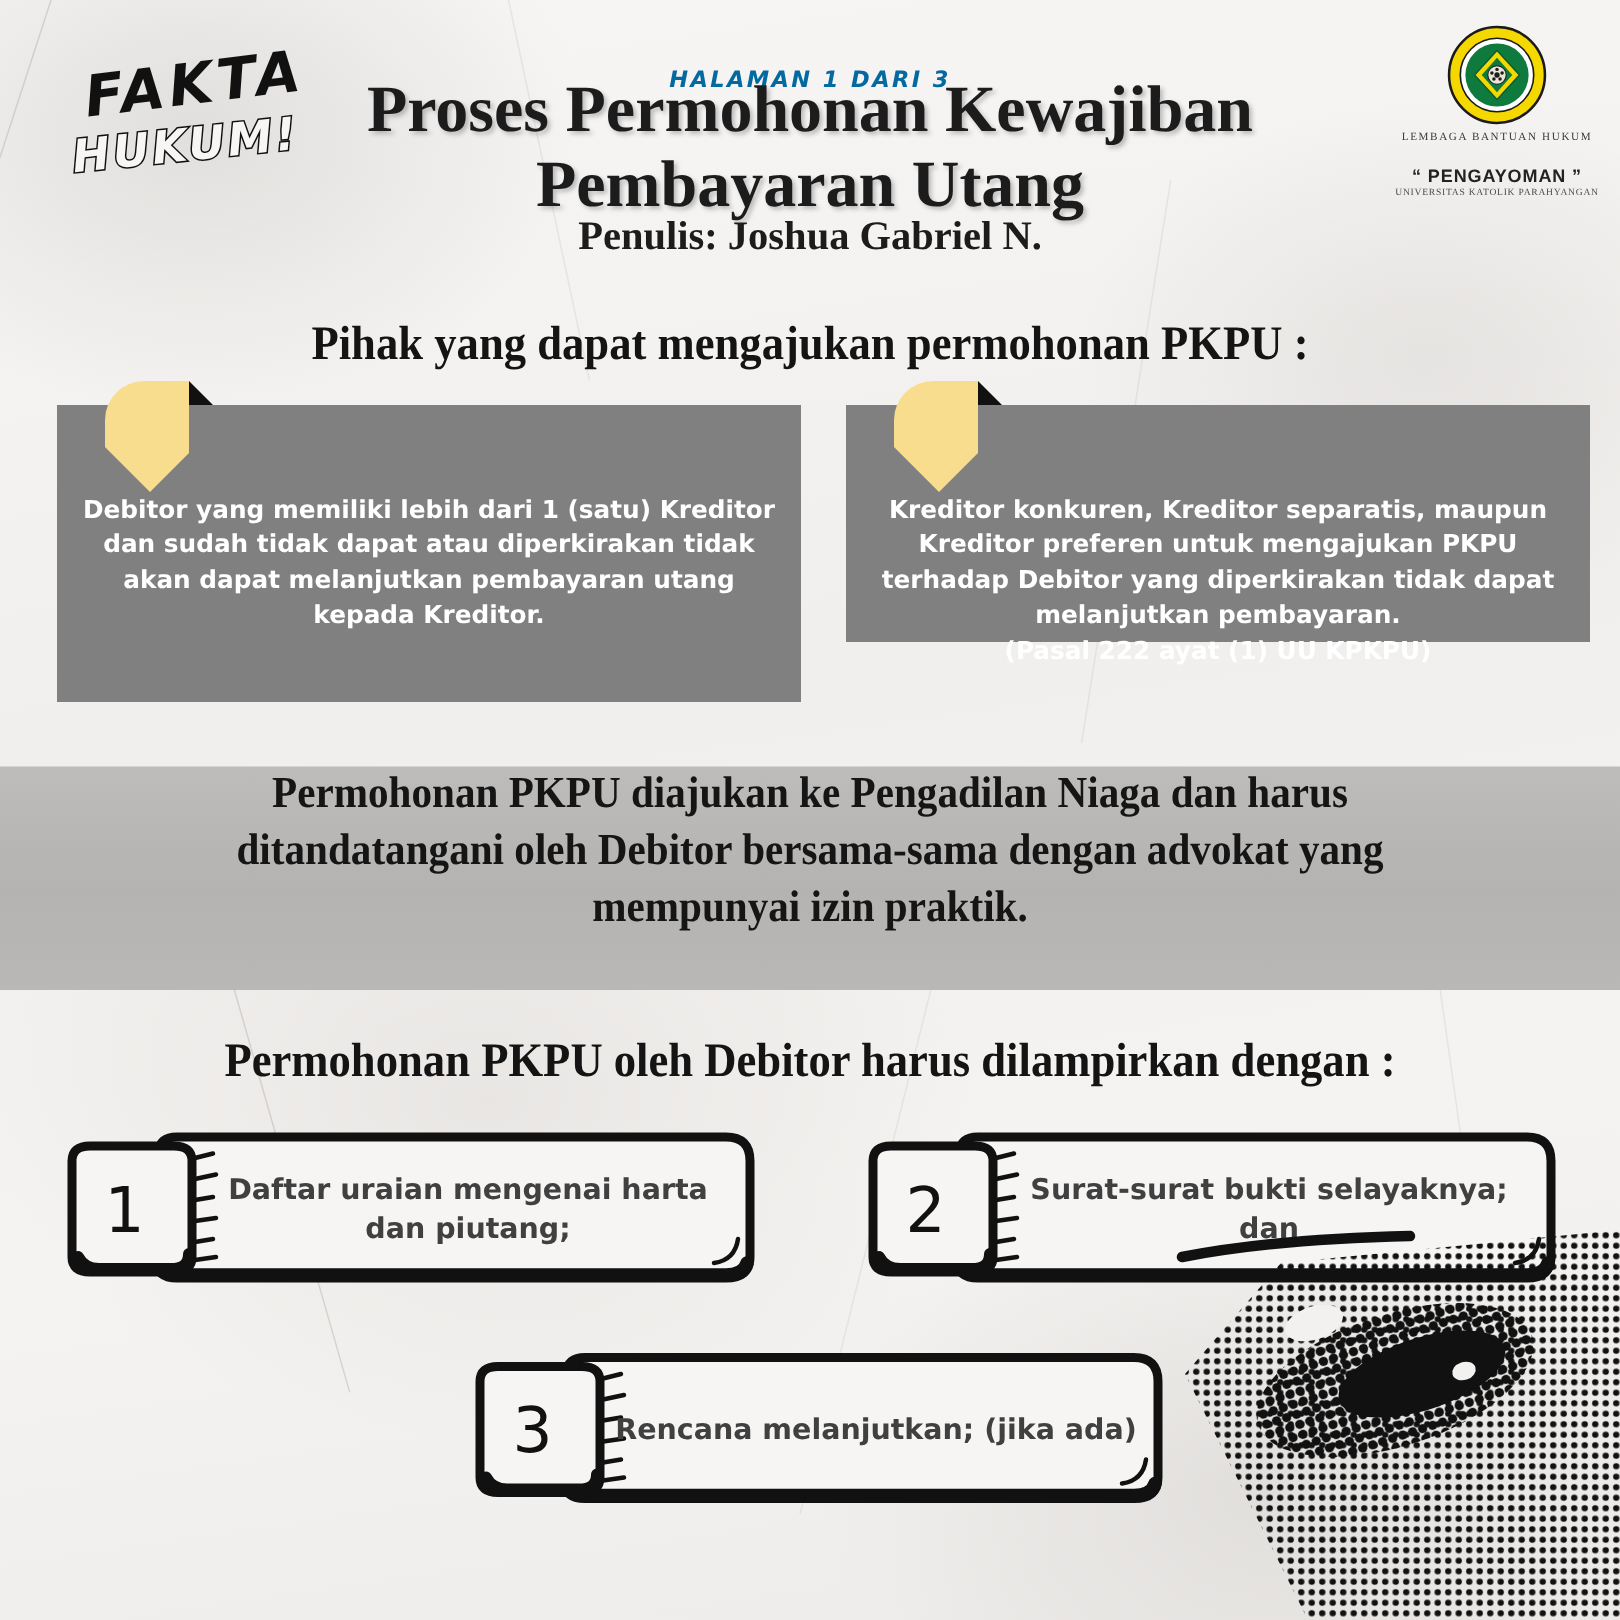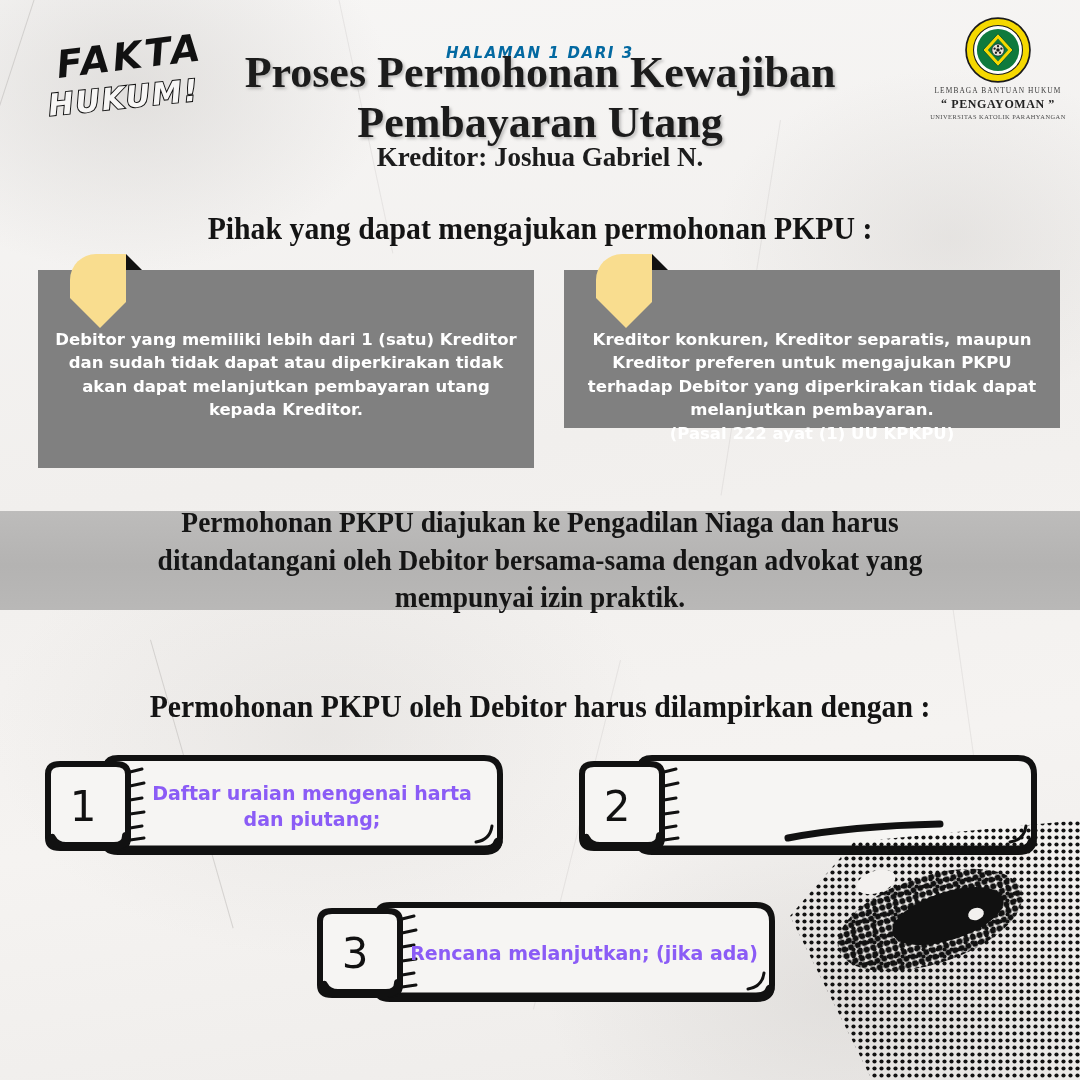--- a/index.html
+++ b/index.html
@@ -129,26 +129,26 @@
   }
   .uni-logo .l1 {
     font-family: "Liberation Serif", serif;
     font-size: 7.4px;
     letter-spacing: 1.1px;
     color: #3a3a3a;
     margin-top: 2px;
     text-align: center;
   }
   .uni-logo .l2 {
-    font-family: Liberation Serif, serif;
+    font-family: Liberation Sans, sans-serif;
     font-size: 12px;
     font-weight: 700;
     letter-spacing: 0.6px;
     color: #222;
-    margin-top: 2px;
+    margin-top: 15px;
   }
   .uni-logo .l3 {
     font-family: "Liberation Serif", serif;
     font-size: 6.4px;
     letter-spacing: 0.5px;
     color: #4a4a4a;
     margin-top: 1px;
   }
 
   
@@ -188,24 +188,23 @@
     width: 80px;
     height: 80px;
   }
 
   
   .banner {
     position: absolute;
     left: 0;
     top: 511px;
     width: 1080px;
-    height: 99px;
+    height: 149px;
     background: linear-gradient(180deg, #bdbcbb 0%, #b4b3b2 55%, #b9b8b7 100%);
     display: flex;
-    align-items: center;
     justify-content: center;
   }
   .banner-text {
     font-family: "Liberation Serif", serif;
     font-weight: 700;
     font-size: 29.5px;
     line-height: 1.28;
     color: #151515;
     text-align: center;
     transform: scaleX(0.93);
@@ -248,21 +247,21 @@
     top: 14px;
     height: 84px;
     display: flex;
     flex-direction: column;
     align-items: center;
     justify-content: center;
     font-family: "DejaVu Sans", sans-serif;
     font-weight: 700;
     font-size: 19px;
     line-height: 1.38;
-    color: #8b5cf6;
+    color: #404040;
     text-align: center;
   }
 
   
   .halftone {
     position: absolute;
     right: 0;
     bottom: 0;
     width: 300px;
     height: 260px;
@@ -283,21 +282,21 @@
   <div class="vein soft" style="left:940px; top:520px; height:280px; transform:rotate(-8deg);"></div>
 
   <div class="brand">
     <div class="fakta">FAKTA</div>
     <div class="hukum">HUKUM!</div>
   </div>
 
   <div class="page-indicator">HALAMAN 1 DARI 3</div>
 
   <div class="main-title">Proses Permohonan Kewajiban Pembayaran Utang</div>
-  <div class="author">Kreditor: Joshua Gabriel N.</div>
+  <div class="author">Penulis: Joshua Gabriel N.</div>
 
   <div class="uni-logo">
     <div class="crest">
       <svg viewBox="0 0 100 100" width="68" height="68" aria-hidden="true">
         <circle cx="50" cy="50" r="47" fill="#f5d800" stroke="#1b1b1b" stroke-width="2.5"></circle>
         <circle cx="50" cy="50" r="36" fill="#ffffff" stroke="#1b1b1b" stroke-width="1.6"></circle>
         <circle cx="50" cy="50" r="31" fill="#0f7a3d"></circle>
         <path d="M50 26 L72 50 L50 74 L28 50 Z" fill="#f5d800" stroke="#0b5c2d" stroke-width="1.4"></path>
         <path d="M50 33 L65 50 L50 67 L35 50 Z" fill="#0f7a3d"></path>
         <circle cx="50" cy="50" r="9" fill="#e8e4d8" stroke="#1b1b1b" stroke-width="1"></circle>
@@ -359,20 +358,21 @@
   <div class="num-item" id="num-2">
     <svg class="sketch-svg" viewBox="0 0 470 112" preserveAspectRatio="none" aria-hidden="true">
       <path d="M68 18 Q68 8 80 8 L446 8 Q462 8 462 24 L462 88 Q462 102 446 102 L80 102 Q66 102 66 90 Z" fill="#f6f5f3" stroke="#111" stroke-width="6" stroke-linejoin="round"></path>
       <path d="M72 96 Q76 100 86 100 L446 100 Q458 100 460 92" fill="none" stroke="#111" stroke-width="9" stroke-linecap="round"></path>
       <path d="M438 92 Q452 90 454 76" fill="none" stroke="#111" stroke-width="3" stroke-linecap="round"></path>
       <path d="M10 24 Q10 14 22 14 L78 14 Q90 14 90 24 L90 88 Q90 98 78 98 L22 98 Q10 98 10 88 Z" fill="#f6f5f3" stroke="#111" stroke-width="6" stroke-linejoin="round"></path>
       <path d="M14 88 Q18 96 28 96 L76 96 Q88 96 88 86" fill="none" stroke="#111" stroke-width="8" stroke-linecap="round"></path>
       <path d="M92 22 L104 19 M92 36 L106 33 M92 50 L104 48 M92 64 L106 62 M92 78 L104 76 M92 90 L106 88" fill="none" stroke="#111" stroke-width="3" stroke-linecap="round"></path>
     </svg>
     <div class="num-label">2</div>
+    <div class="item-text">Surat-surat bukti selayaknya; dan</div>
   </div>
 
   <div class="num-item" id="num-3">
     <svg class="sketch-svg" viewBox="0 0 470 112" preserveAspectRatio="none" aria-hidden="true">
       <path d="M68 18 Q68 8 80 8 L446 8 Q462 8 462 24 L462 88 Q462 102 446 102 L80 102 Q66 102 66 90 Z" fill="#f6f5f3" stroke="#111" stroke-width="6" stroke-linejoin="round"></path>
       <path d="M72 96 Q76 100 86 100 L446 100 Q458 100 460 92" fill="none" stroke="#111" stroke-width="9" stroke-linecap="round"></path>
       <path d="M438 92 Q452 90 454 76" fill="none" stroke="#111" stroke-width="3" stroke-linecap="round"></path>
       <path d="M10 24 Q10 14 22 14 L78 14 Q90 14 90 24 L90 88 Q90 98 78 98 L22 98 Q10 98 10 88 Z" fill="#f6f5f3" stroke="#111" stroke-width="6" stroke-linejoin="round"></path>
       <path d="M14 88 Q18 96 28 96 L76 96 Q88 96 88 86" fill="none" stroke="#111" stroke-width="8" stroke-linecap="round"></path>
       <path d="M92 22 L104 19 M92 36 L106 33 M92 50 L104 48 M92 64 L106 62 M92 78 L104 76 M92 90 L106 88" fill="none" stroke="#111" stroke-width="3" stroke-linecap="round"></path>

